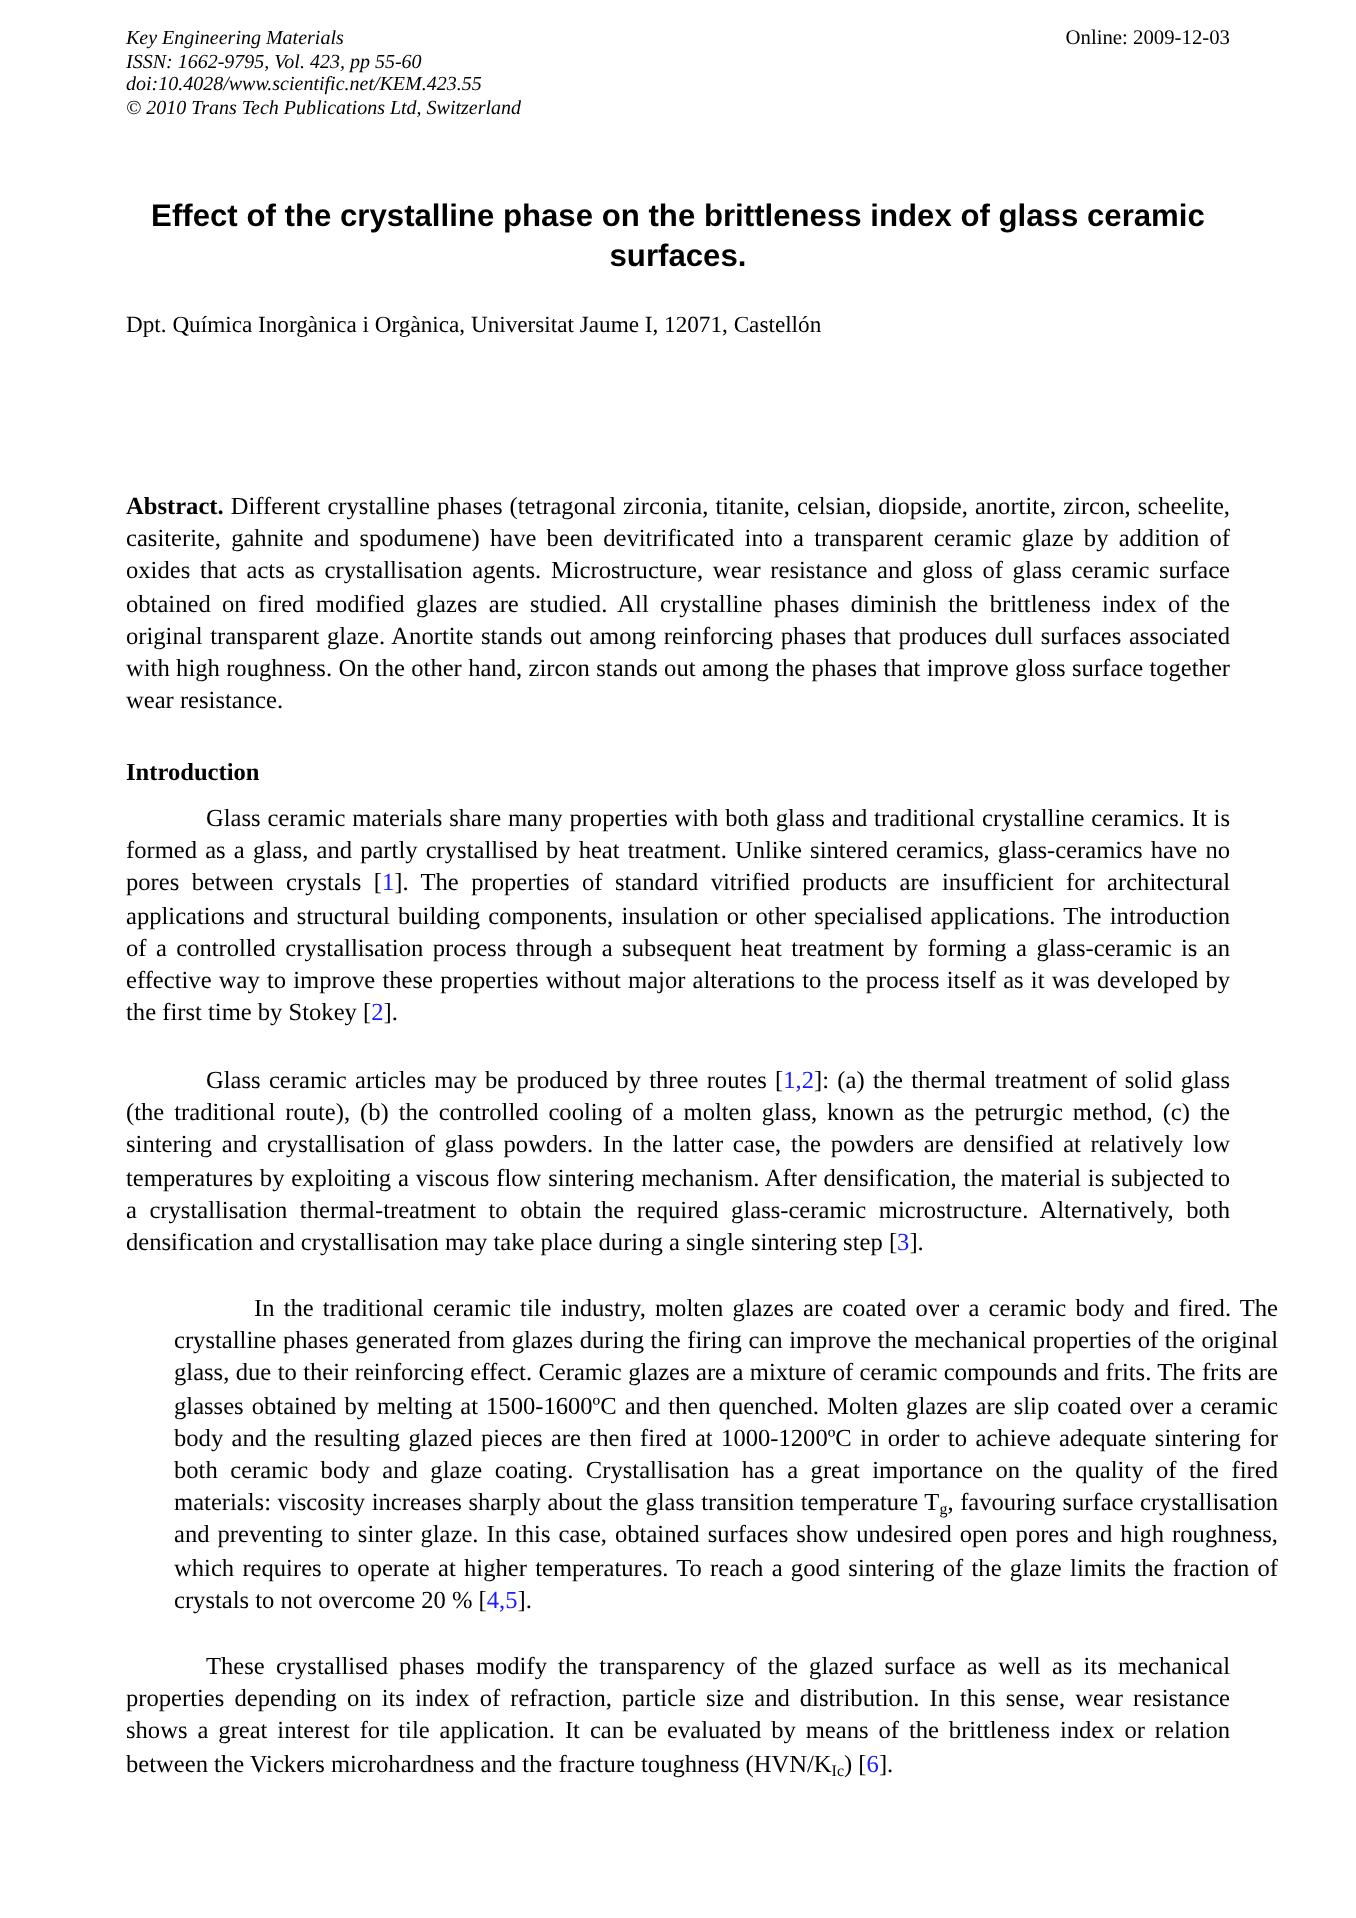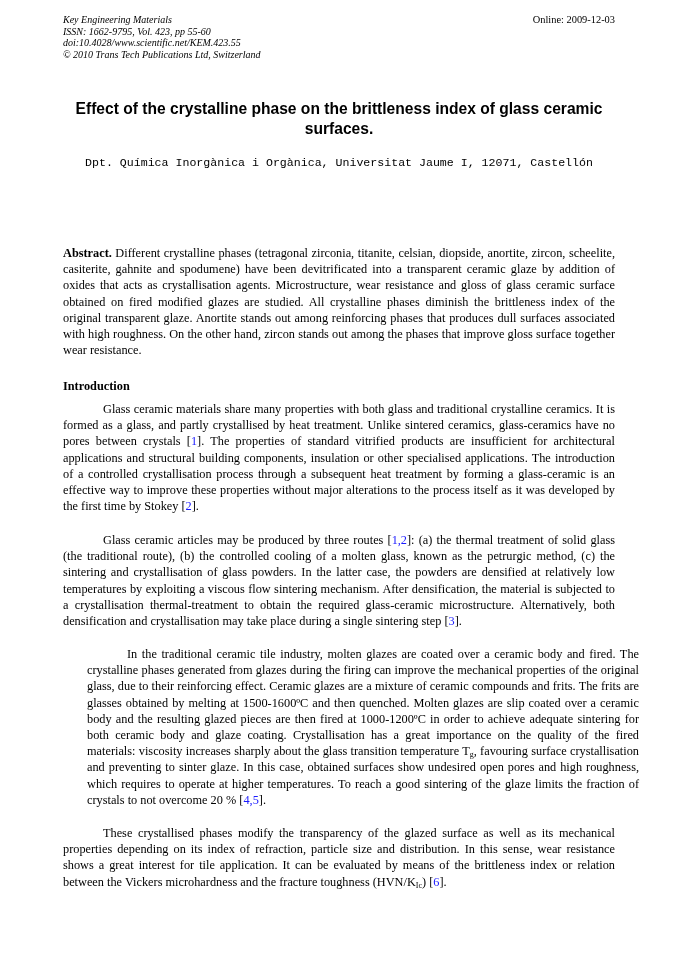--- a/index.html
+++ b/index.html
@@ -3,21 +3,21 @@
 <meta charset="utf-8">
 <style>
   html, body { margin: 0; padding: 0; background: #ffffff; }
   body { width: 678px; height: 959px; position: relative; overflow: hidden; color: #000; }
   .page { position: absolute; left: 0; top: 0; width: 678px; height: 959px; }
   .header-left { position: absolute; left: 63px; top: 14px; font-family: "Liberation Serif", serif; font-style: italic; font-size: 10px; line-height: 11.6px; }
   .header-right { position: absolute; right: 63px; top: 14px; font-family: "Liberation Serif", serif; font-size: 10.4px; line-height: 11.6px; text-align: right; }
   .title { position: absolute; left: 63px; width: 552px; top: 81px; font-family: "Liberation Sans", sans-serif; font-weight: bold; font-size: 15.6px; line-height: 19.5px; text-align: center; margin-top: 18px; }
   .authors { position: absolute; left: 63px; width: 552px; top: 129px; font-family: "Liberation Sans", sans-serif; font-size: 15.2px; line-height: 19px; text-align: center; }
   .authors sup { font-size: 8px; vertical-align: 7px; line-height: 0; }
-  .affil { position: absolute; left: 63px; width: 552px; top: 156px; font-family: Liberation Mono, monospace; font-size: 11.6px; line-height: 14px; text-align: center; }
+  .affil { position: absolute; left: 63px; width: 552px; top: 156px; font-family: Liberation Serif, serif; font-size: 11.6px; line-height: 14px; }
   .email { position: absolute; left: 63px; width: 552px; top: 180px; font-family: "Liberation Sans", sans-serif; font-size: 11.6px; line-height: 14px; text-align: center; }
   .keywords { position: absolute; left: 63px; width: 552px; top: 214px; font-family: "Liberation Sans", sans-serif; font-size: 11.6px; line-height: 14px; }
   .keywords b { font-weight: bold; }
   .serif-block { position: absolute; left: 63px; width: 552px; font-family: Liberation Serif, serif; font-size: 12.3px; line-height: 16.2px; text-align: justify; }
   .abstract { top: 245px; }
   .abstract b { font-weight: bold; }
   .intro-heading { position: absolute; left: 63px; top: 378px; font-family: "Liberation Serif", serif; font-weight: bold; font-size: 12.3px; line-height: 16px; }
   .para { text-indent: 40px; margin: 0; }
   .p1 { top: 401px; }
   .p2 { top: 532px; }

